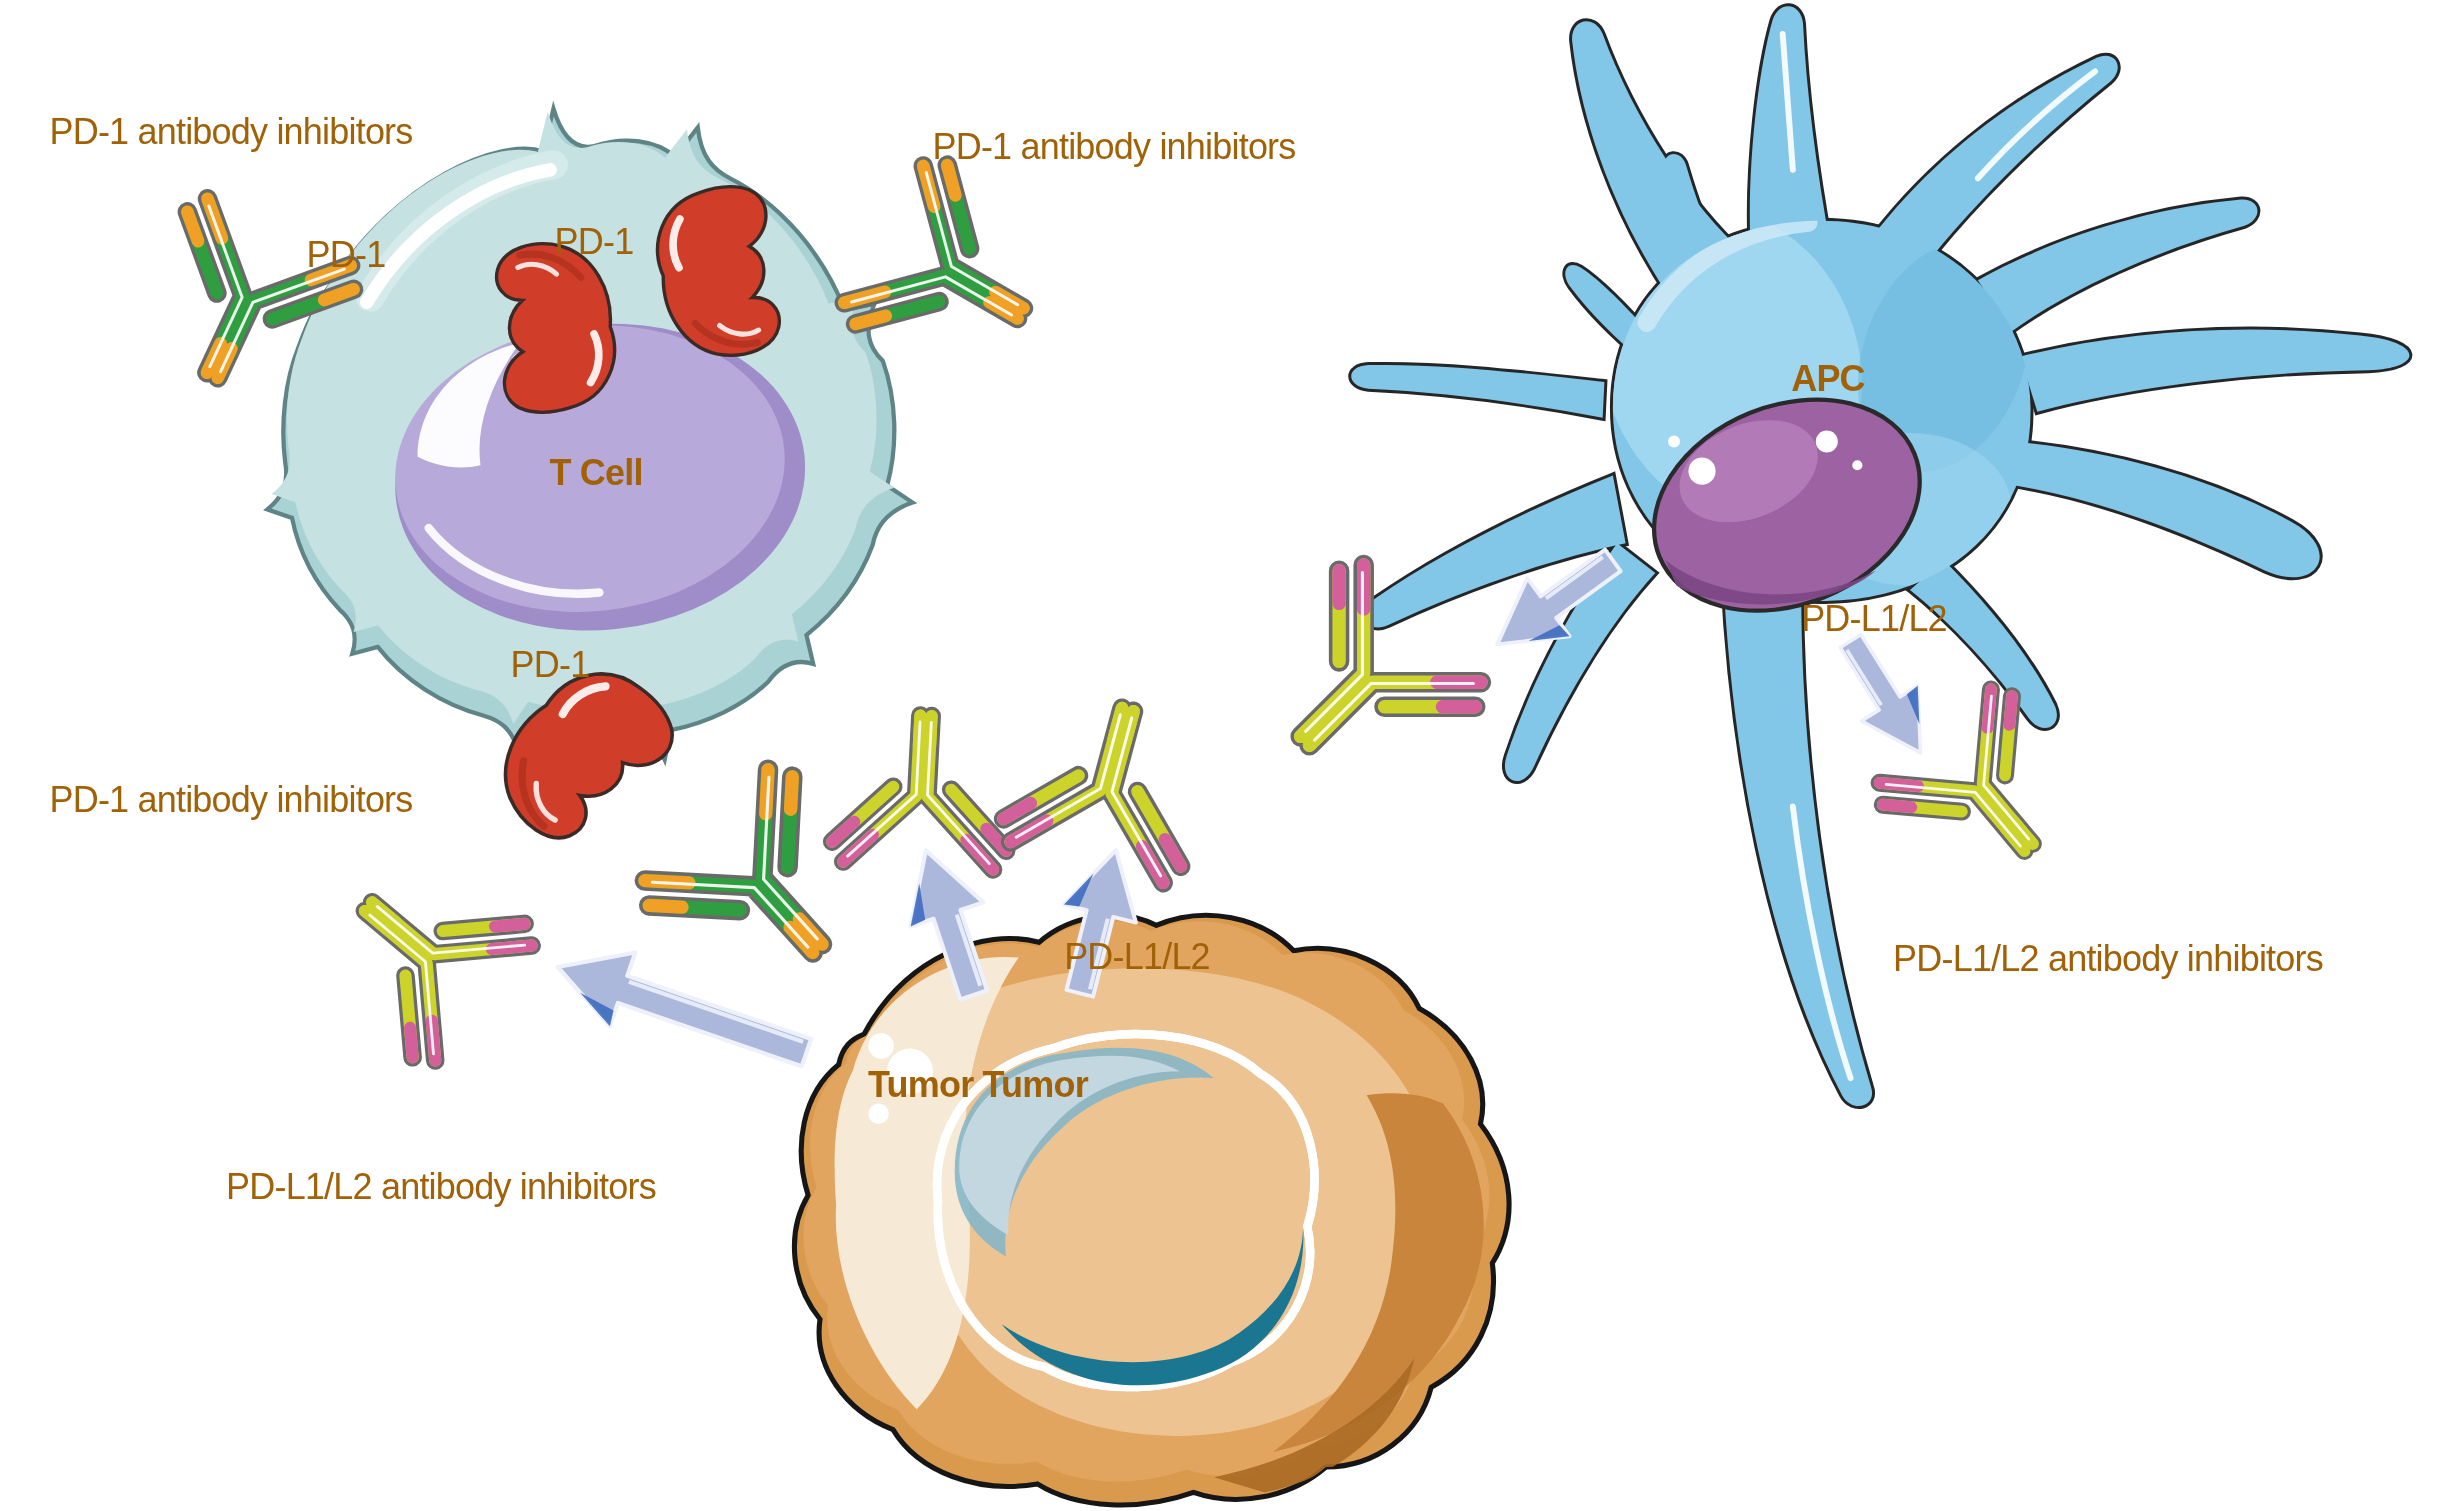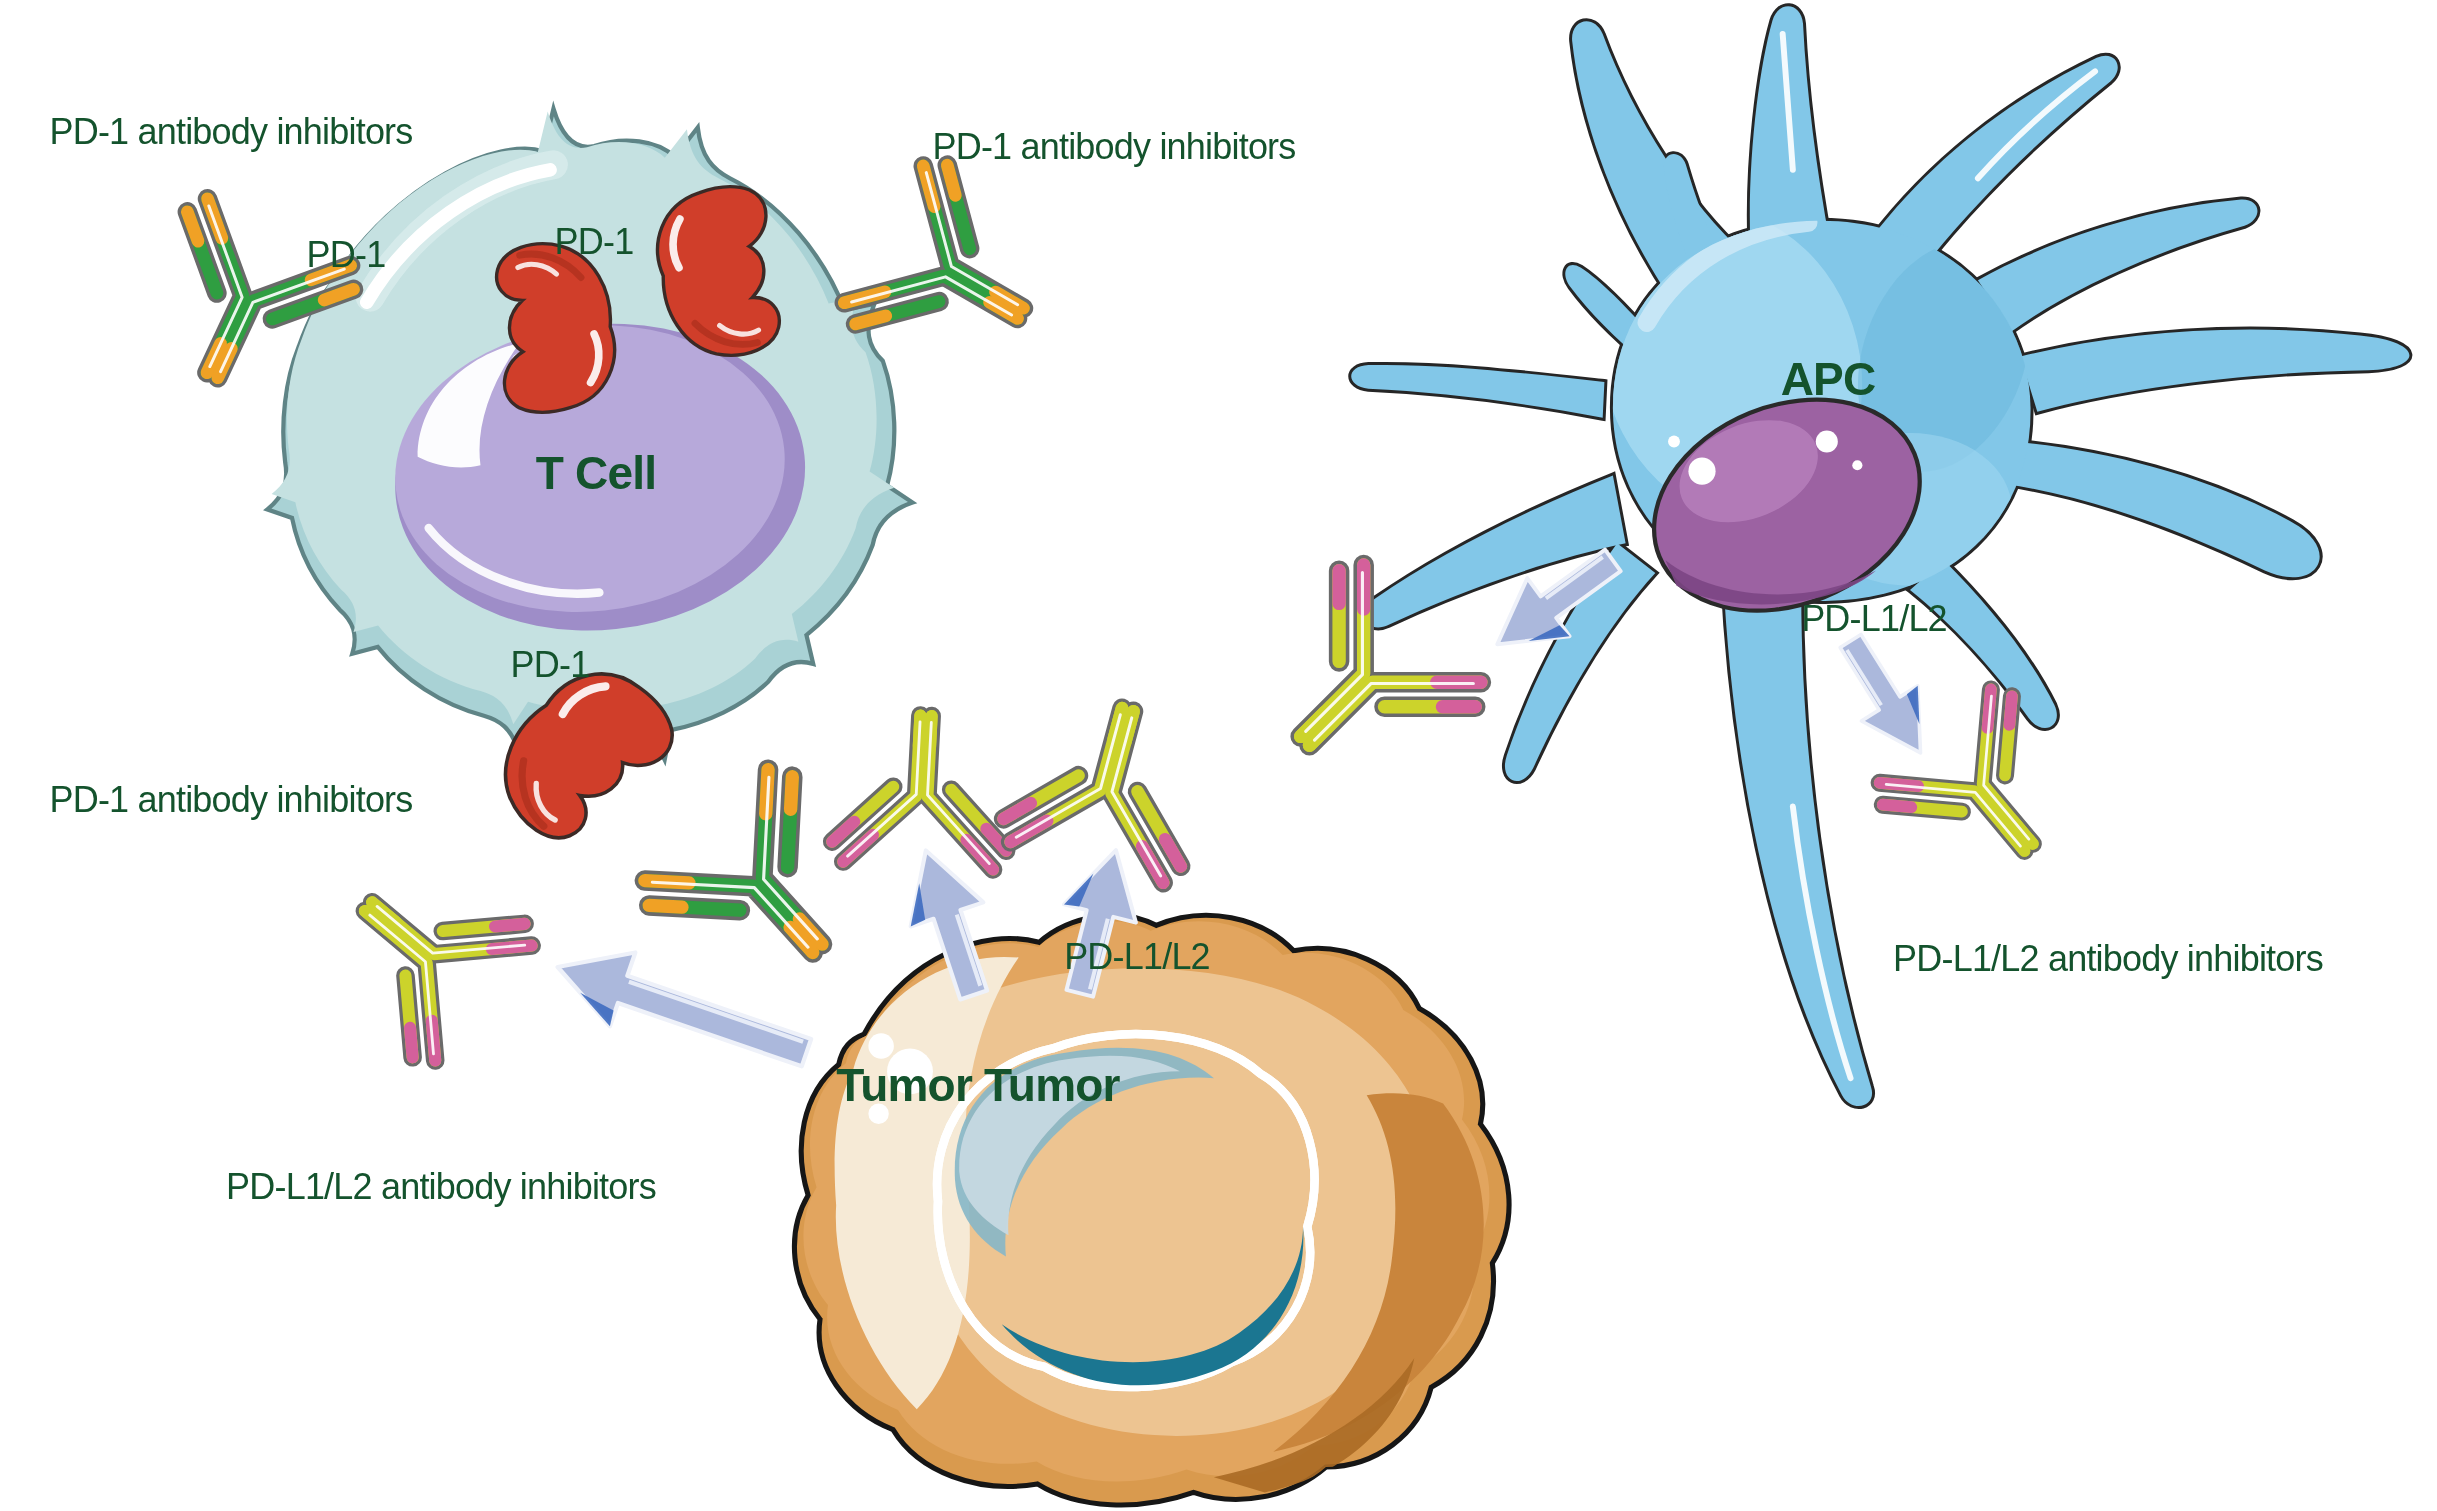--- a/index.html
+++ b/index.html
@@ -1,21 +1,21 @@
 <!DOCTYPE html>
 <html style="--t-cell-body: #c5e1e1; --t-cell-shade: #a9d2d5; --t-cell-outline: #5f8486; --t-nucleus: #b7a9da; --t-nucleus-shade: #9e8dc8; --apc-body: #82c7e8; --apc-nucleus: #9c62a2; --tumor-rim: #d99a4e; --tumor-body: #e2a55f; --tumor-inner: #edc491; --tumor-cream: #f6ead6; --tumor-shadow: #c9853c; --tumor-nucleus: #2a92ae; --tumor-nucleus-dark: #1b7691; --receptor-red: #d03e2a; --antibody-green: #2f9e41; --antibody-orange: #f0a125; --antibody-yellow: #ccd32b; --antibody-pink: #d4609b; --arrow-blue: #abb8dc; --arrow-accent: #3e6cc0; --text: #0b0b0b;font-size:13.6px"><head>
 <meta charset="utf-8">
 <style>
   html,body{margin:0;padding:0;background:#fff;}
   .stage{position:relative;width:2438px;height:1512px;background:#fff;overflow:hidden;
          font-family:"Liberation Sans",sans-serif;}
   .stage svg{position:absolute;left:0;top:0;}
   .lbl{position:absolute;transform:translate(-50%,-50%);font:400 36px/1.05 "Liberation Sans",sans-serif;
-       letter-spacing:-0.8px;color:#14532d;white-space:nowrap;}
-  .lbl.bold{font-weight:700;font-size:46px;}
+       letter-spacing:-0.8px;color:#a16207;white-space:nowrap;}
+  .lbl.bold{font-weight:700;font-size:36px;}
   
   .ab-green { --abm:#2f9e41; --abt:#f0a125; --abst:#f0a125; }
   .ab-yellow{ --abm:#ccd32b; --abt:#d4609b; --abst:#ccd32b; }
 </style>
 </head>
 <body>
 
 <div class="stage">
 
 <svg width="2438" height="1512" viewBox="0 0 2872 1781">

